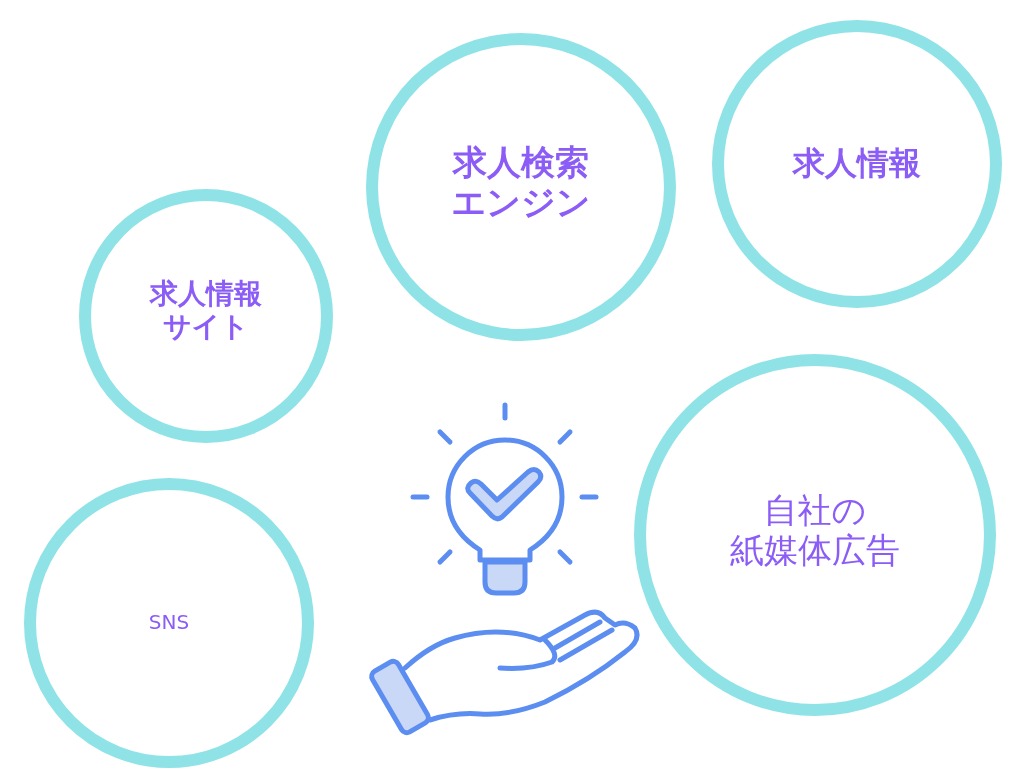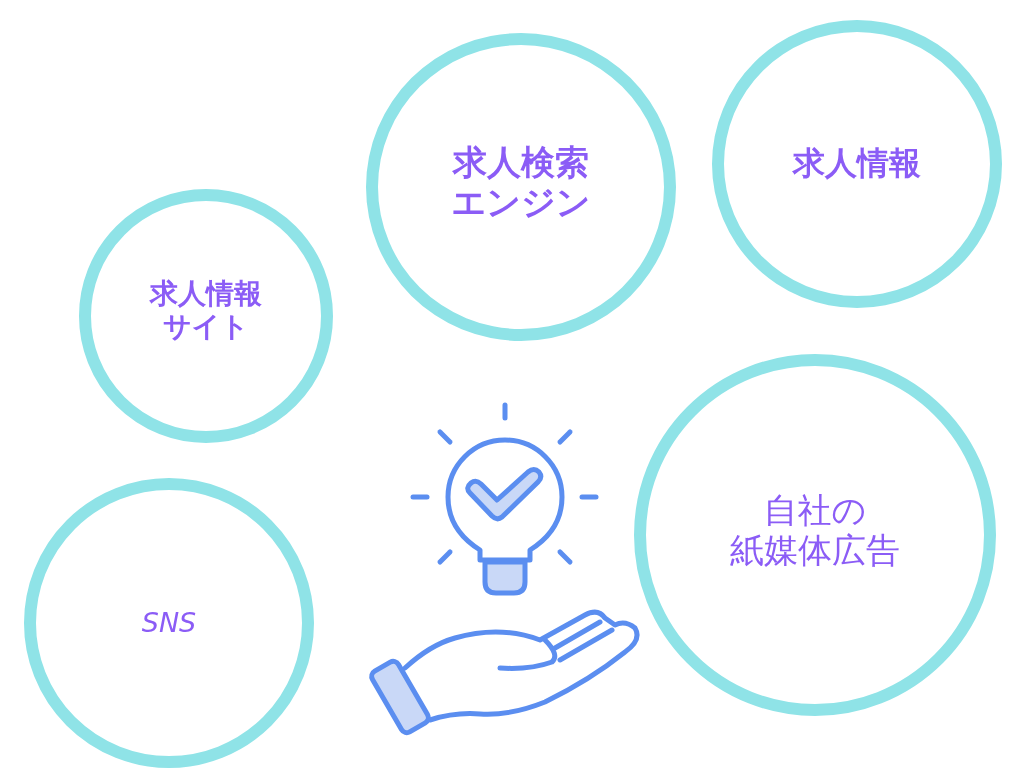--- a/index.html
+++ b/index.html
@@ -23,21 +23,21 @@
 <div class="circle" style="left:712px;top:20px;width:290px;height:288px;">
   <div class="label" style="font-size:32px;">求人情報</div>
 </div>
 
 <div class="circle" style="left:79px;top:189px;width:254px;height:254px;">
   <div class="label" style="font-size:28px;margin-top:-12px;">求人情報
 サイト</div>
 </div>
 
 <div class="circle" style="left:24px;top:478px;width:290px;height:290px;">
-  <div class="label light" style="font-size:27px;font-style:italic;">SNS</div>
+  <div class="label light" style="font-size:20px;">SNS</div>
 </div>
 
 <div class="circle" style="left:634px;top:354px;width:362px;height:362px;">
   <div class="label light" style="font-size:34px;margin-top:-10px;">自社の
 紙媒体広告</div>
 </div>
 
 <svg id="icon" viewBox="360 395 290 350" fill="none" stroke="#5b8ef0" stroke-width="5" stroke-linecap="round" stroke-linejoin="round">
 
   <g>

